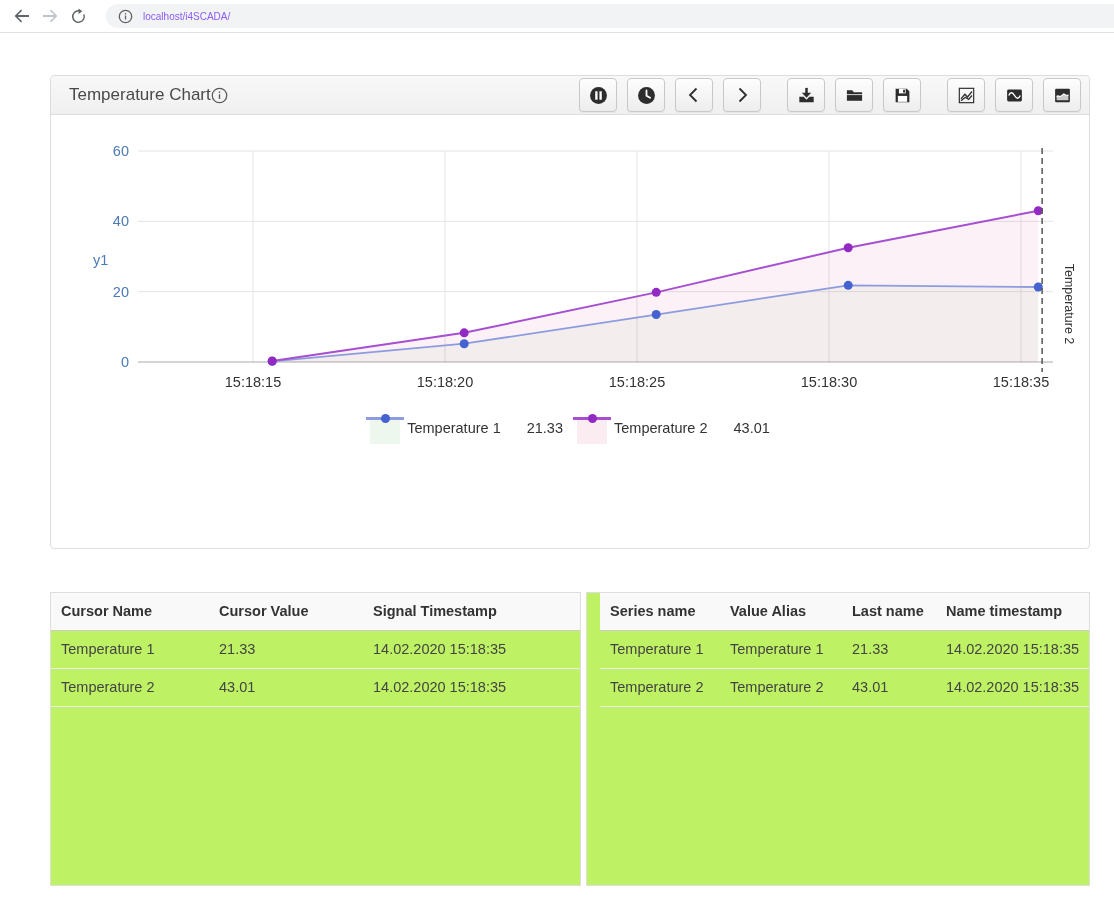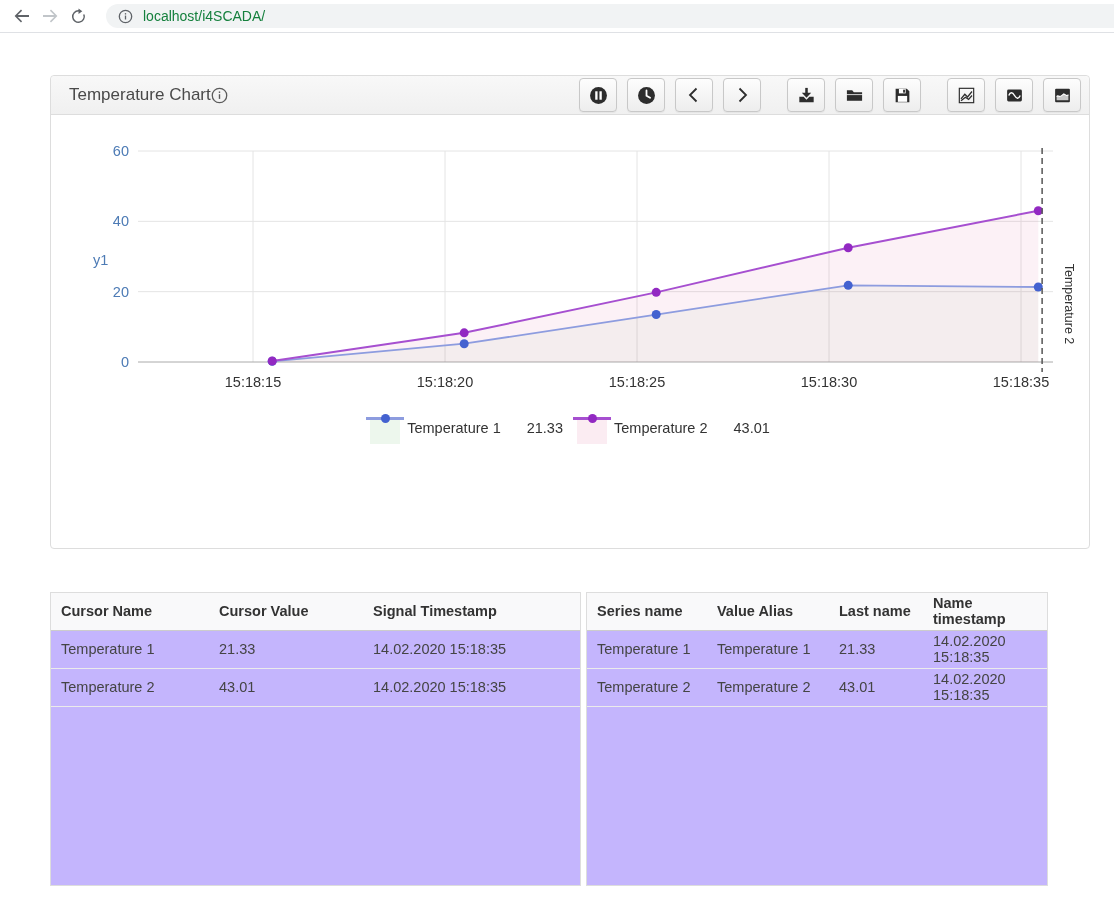--- a/index.html
+++ b/index.html
@@ -3,21 +3,21 @@
 <meta charset="utf-8">
 <style>
   * { margin:0; padding:0; box-sizing:border-box; }
   html,body { width:1114px; height:909px; background:#fff; font-family:"Liberation Sans", sans-serif; overflow:hidden; }
 
   
   .browser-bar { position:absolute; left:0; top:0; width:1114px; height:33px; background:#fff; border-bottom:1px solid #dfe1e5; display:flex; align-items:center; }
   .nav-btn { width:28px; height:28px; border:none; background:transparent; display:flex; align-items:center; justify-content:center; cursor:pointer; }
   .nav-btn:nth-child(1){ margin-left:8px; }
   .urlbar { flex:1; height:24px; margin-left:14px; background:#f1f3f4; border-radius:13px 0 0 13px; display:flex; align-items:center; padding-left:12px; }
-  .urlbar .url-text { font-size:14px; color:#15803d; margin-left:10px; }
+  .urlbar .url-text { font-size:10px; color:#8b5cf6; margin-left:10px; }
 
   
   .panel { position:absolute; left:50px; top:75px; width:1040px; height:474px; border:1px solid #ddd; border-radius:4px; background:#fff; }
   .panel-header { height:39px; background:linear-gradient(#f8f8f8,#f0f0f0); border-bottom:1px solid #ddd; border-radius:4px 4px 0 0; display:flex; align-items:center; padding:0 8px 0 18px; }
   .panel-title { font-size:17px; color:#4a4a4a; display:flex; align-items:center; }
   .panel-title .info { font-size:16px; color:#5a5a5a; }
   .toolbar { margin-left:auto; display:flex; align-items:center; }
   .btn-group { display:flex; gap:10px; }
   .btn-group + .btn-group { margin-left:26px; }
   .tbtn { width:38px; height:34px; border:1px solid #c8c8c8; border-radius:4px; background:linear-gradient(#fdfdfd,#ededed); display:flex; align-items:center; justify-content:center; cursor:pointer; box-shadow:0 1px 1px rgba(0,0,0,.05); }
@@ -30,23 +30,23 @@
   
   .legend { display:flex; justify-content:center; align-items:flex-start; margin-top:14px; gap:14px; }
   .legend-item { display:flex; align-items:flex-start; cursor:pointer; }
   .swatch { position:relative; width:30px; height:26px; margin-top:4px; }
   .swatch .sline { position:absolute; top:-1px; left:-4px; right:-4px; height:3px; }
   .swatch .sdot { position:absolute; top:-4px; left:50%; margin-left:-4.5px; width:9px; height:9px; border-radius:50%; }
   .legend-label { font-size:14.5px; color:#333; margin:6px 0 0 7px; }
   .legend-value { font-size:14.5px; color:#333; margin:6px 0 0 26px; }
 
   
-  .table-card { position:absolute; top:592px; background:#c4b5fd; border:1px solid #ddd; height:294px; overflow:hidden; }
+  .table-card { position:absolute; top:592px; background:#bef264; border:1px solid #ddd; height:294px; overflow:hidden; }
   .table-card.left { left:50px; width:531px; }
-  .table-card.right { left:586px; width:462px; }
+  .table-card.right { left:586px; width:504px;padding-left:13px; }
   table { width:100%; border-collapse:collapse; font-size:14.5px; }
   thead th { text-align:left; font-weight:bold; color:#333; background:#f9f9fa; height:37px; padding:0 0 0 10px; border-bottom:1px solid #ccc; }
   tbody td { height:38px; padding:0 0 0 10px; color:#444; border-bottom:1px solid #ebebeb; }
 </style>
 </head>
 <body>
 
 <div class="browser-bar">
   <button class="nav-btn">
     <svg width="18" height="18" viewBox="0 0 18 18">

